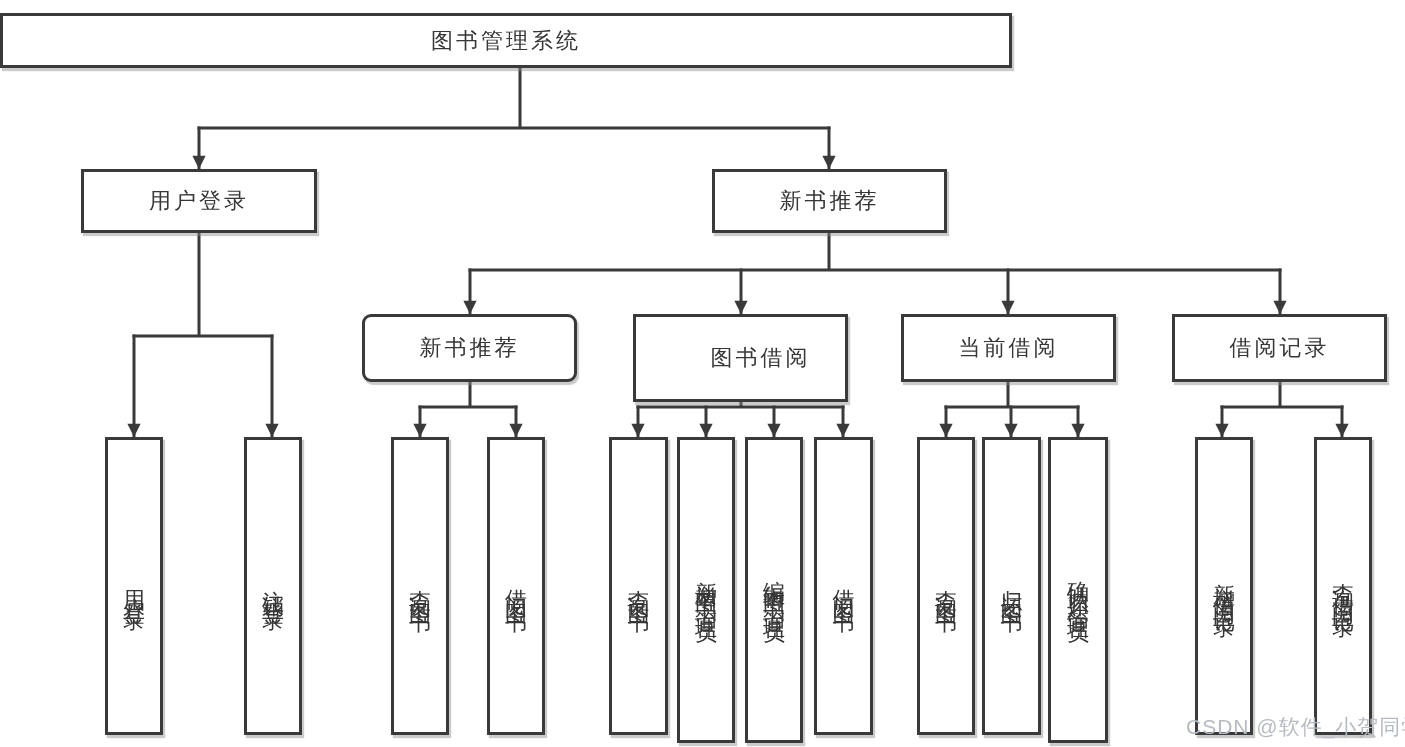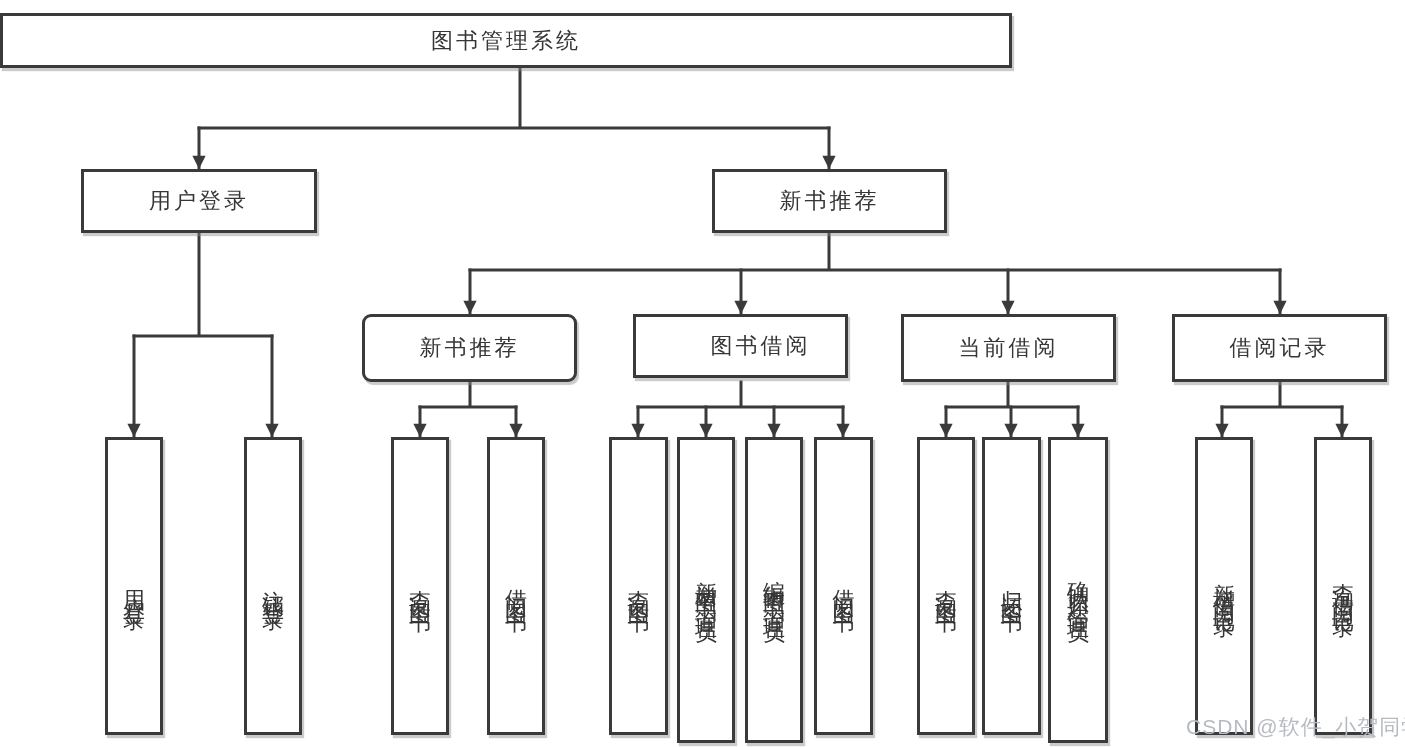--- a/index.html
+++ b/index.html
@@ -114,21 +114,21 @@
   <div class="vbox" style="left:105px;top:437px;width:58px;height:298px;">
       <span>用户登录</span>
     </div>
   <div class="vbox" style="left:244px;top:437px;width:58px;height:298px;">
       <span>注销登录</span>
     </div>
 
   <div class="hbox" style="left:362px;top:314px;width:215px;height:68px;border-radius:9px;">
       <span>新书推荐</span>
     </div>
-  <div class="hbox" style="left:633px;top:314px;width:215px;height:64px;padding-left:40px;">
+  <div class="hbox" style="left:633px;top:314px;width:215px;height:88px;padding-left:40px;">
       <span>图书借阅</span>
     </div>
   <div class="hbox" style="left:1172px;top:314px;width:215px;height:68px;">
       <span>借阅记录</span>
     </div>
   <div class="hbox" style="left:901px;top:314px;width:215px;height:68px;">
       <span>当前借阅</span>
     </div>
 
   <div class="vbox" style="left:391px;top:437px;width:58px;height:298px;">

